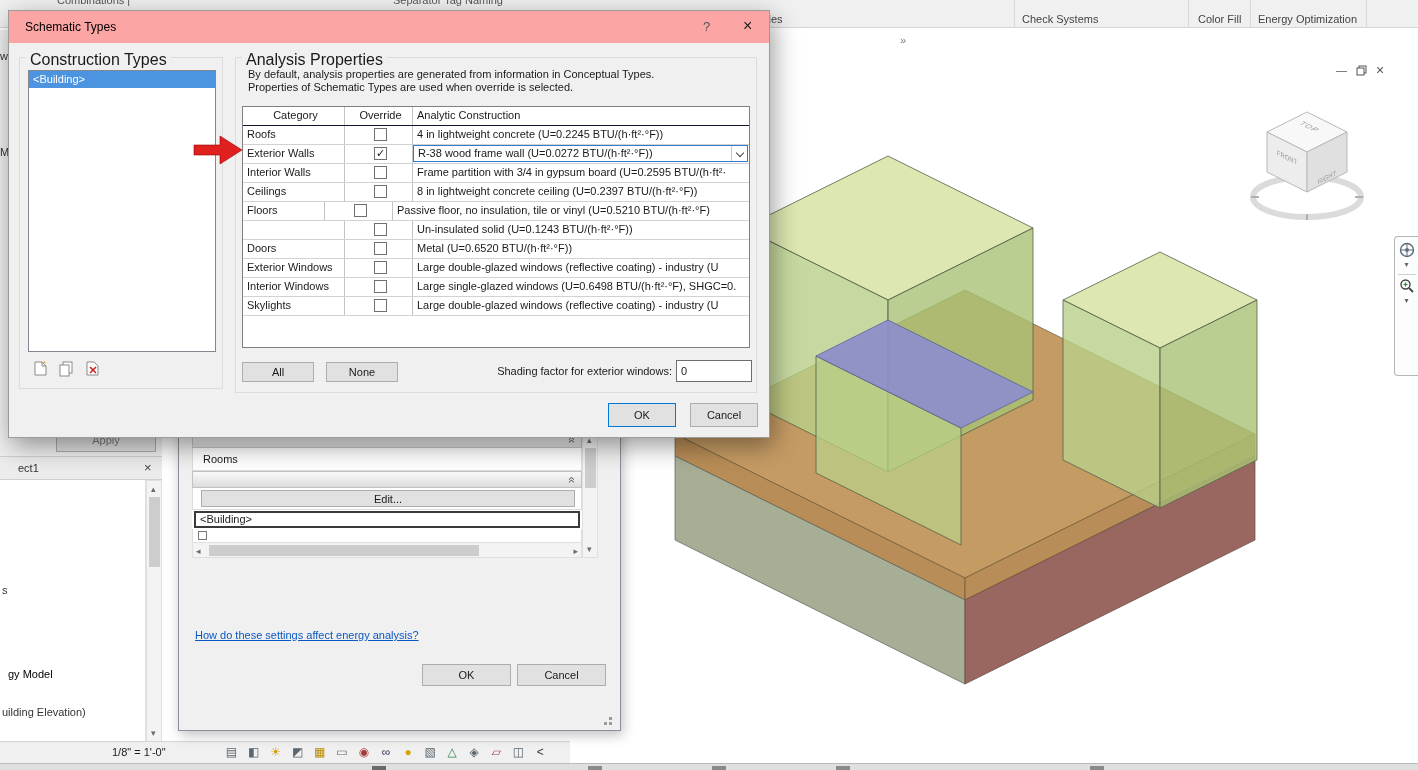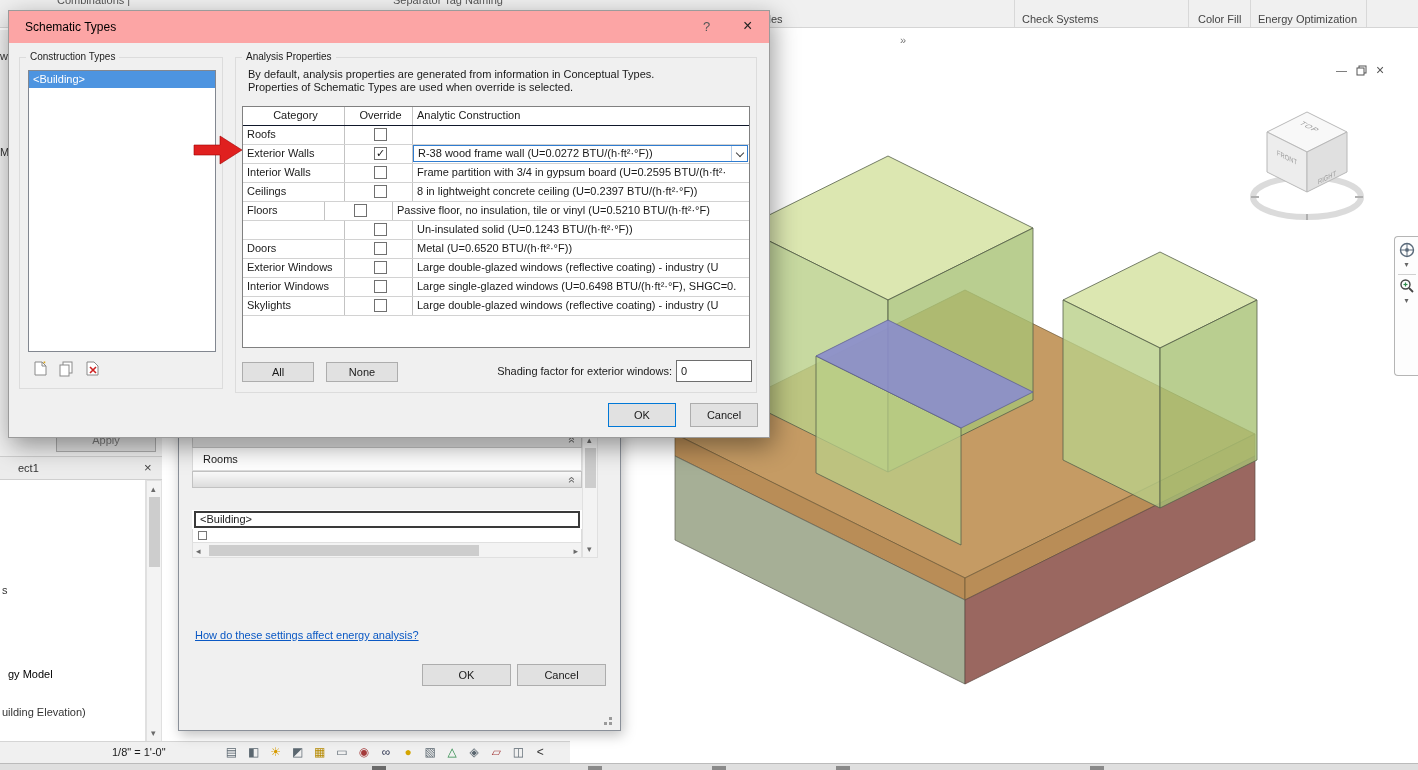--- a/index.html
+++ b/index.html
@@ -1,20 +1,20 @@
 <!DOCTYPE html>
 <html><head>
 <meta charset="utf-8">
 <style>
 *{margin:0;padding:0;box-sizing:border-box}
 body{font-family:"Liberation Sans",sans-serif;font-size:11px;color:#1a1a1a}
 #app{position:relative;width:1418px;height:770px;background:#fff;overflow:hidden}
 .abs{position:absolute}
 .btn{position:absolute;display:flex;align-items:center;justify-content:center;background:#e1e1e1;border:1px solid #adadad;font-size:11px;cursor:default}
-.gbl{position:absolute;top:-7px;left:6px;background:#f0f0f0;padding:0 4px;font-size:10px;white-space:nowrap}
+.gbl{position:absolute;top:-7px;left:6px;background:#f0f0f0;padding:0 4px;font-size:16px;white-space:nowrap}
 .sep{position:absolute;top:0;width:1px;height:28px;background:#d8d8d8}
 .riblabel{position:absolute;top:13px;font-size:11px;color:#444;white-space:nowrap}
 .frag{position:absolute;white-space:nowrap;color:#333}
 .cb{display:inline-block;width:13px;height:13px;background:#fff;border:1px solid #707070;font-size:11px;line-height:11px;text-align:center;color:#111}
 .tcell{height:18px;line-height:17px;overflow:hidden;white-space:nowrap;border-right:1px solid #c3c3c3;padding-left:4px}
 .trow{display:flex;border-bottom:1px solid #d2d2d2;background:#fff}
 .chev{display:inline-block;width:6px;height:6px;border-right:1.4px solid #444;border-bottom:1.4px solid #444;transform:rotate(45deg);margin-bottom:2px}
 .chevup2{display:inline-block;transform:rotate(-90deg);color:#666;font-size:12px;line-height:10px}
 .scroll{position:absolute;background:#f3f3f3;border:1px solid #e0e0e0}
 .sarrow{position:absolute;color:#6a6a6a;font-size:9px;line-height:10px}
@@ -131,20 +131,25 @@
   <div class="abs" style="left:178px;top:420px;width:443px;height:311px;background:#f0f0f0;border:1px solid #8a9099;box-shadow:2px 4px 12px rgba(0,0,0,.25);z-index:5">
     <div class="gridbar" style="left:13px;top:10px;width:390px">
       <span class="chevup2 abs" style="right:6px;top:3px">»</span>
     </div>
     <div class="abs" style="left:13px;top:27px;width:390px;height:23px;background:#fff;border:1px solid #dcdcdc;border-top:none">
       <span class="abs" style="left:10px;top:5px">Rooms</span>
     </div>
     <div class="gridbar" style="left:13px;top:50px;width:390px">
       <span class="chevup2 abs" style="right:6px;top:3px">»</span>
     </div>
+    <div class="abs" style="left:13px;top:67px;width:390px;height:22px;background:#fff;border:1px solid #dcdcdc;border-top:none">
+      <div class="btn" style="left:8px;top:2px;width:374px;height:17px">
+          <span>Edit...</span>
+        </div>
+    </div>
     <div class="abs" style="left:13px;top:89px;width:390px;height:19px;background:#fff">
       <div class="abs" style="left:2px;top:1px;width:386px;height:17px;border:2px solid #3a3a3a;background:#fff;line-height:13px;padding-left:4px">
         <span>&lt;Building&gt;</span>
       </div>
     </div>
     <div class="abs" style="left:13px;top:108px;width:390px;height:13px;background:#fff;border-left:1px solid #dcdcdc;border-right:1px solid #dcdcdc">
       <span class="abs" style="left:5px;top:2px;width:9px;height:9px;border:1px solid #777;background:#fff"></span>
     </div>
     <div class="scroll" style="left:13px;top:121px;width:390px;height:16px">
       <span class="sarrow" style="left:3px;top:3px">◂</span>
@@ -238,20 +243,21 @@
       <div class="abs" style="left:6px;top:48px;width:508px;height:242px;background:#fff;border:1px solid #808080">
         <div class="trow" style="border-bottom:1px solid #0f172a">
           <div class="tcell" style="width:102px;text-align:center">Category</div>
           <div class="tcell" style="width:68px;text-align:center">Override</div>
           <div class="tcell" style="width:336px;text-align:left;border-right:none">Analytic Construction</div>
         </div>
 
         <div class="trow">
           <div class="tcell" style="width:102px">Roofs</div>
           <div class="tcell" style="width:68px;text-align:center"><span class="cb" style="margin-top:2px"></span></div>
+          <div class="tcell" style="width:336px;border-right:none">4 in lightweight concrete (U=0.2245 BTU/(h·ft²·°F))</div>
         </div>
 
         <div class="trow">
           <div class="tcell" style="width:102px">Exterior Walls</div>
           <div class="tcell" style="width:68px;text-align:center"><span class="cb" style="margin-top:2px">✓</span></div>
           <div class="tcell" style="width:336px;border-right:none;position:relative;padding:0">
             <div style="position: absolute; left: 0px; top: 0px; width: 335px; height: 17px; border: 1px solid rgb(47, 124, 208); background: rgb(255, 255, 255); display: flex; align-items: center;">
               <span style="flex:1;padding-left:4px;overflow:hidden;white-space:nowrap">R-38 wood frame wall (U=0.0272 BTU/(h·ft²·°F))</span>
               <span style="width:16px;height:15px;border-left:1px solid #b7cce4;display:flex;align-items:center;justify-content:center">
                   <i class="chev"></i>

